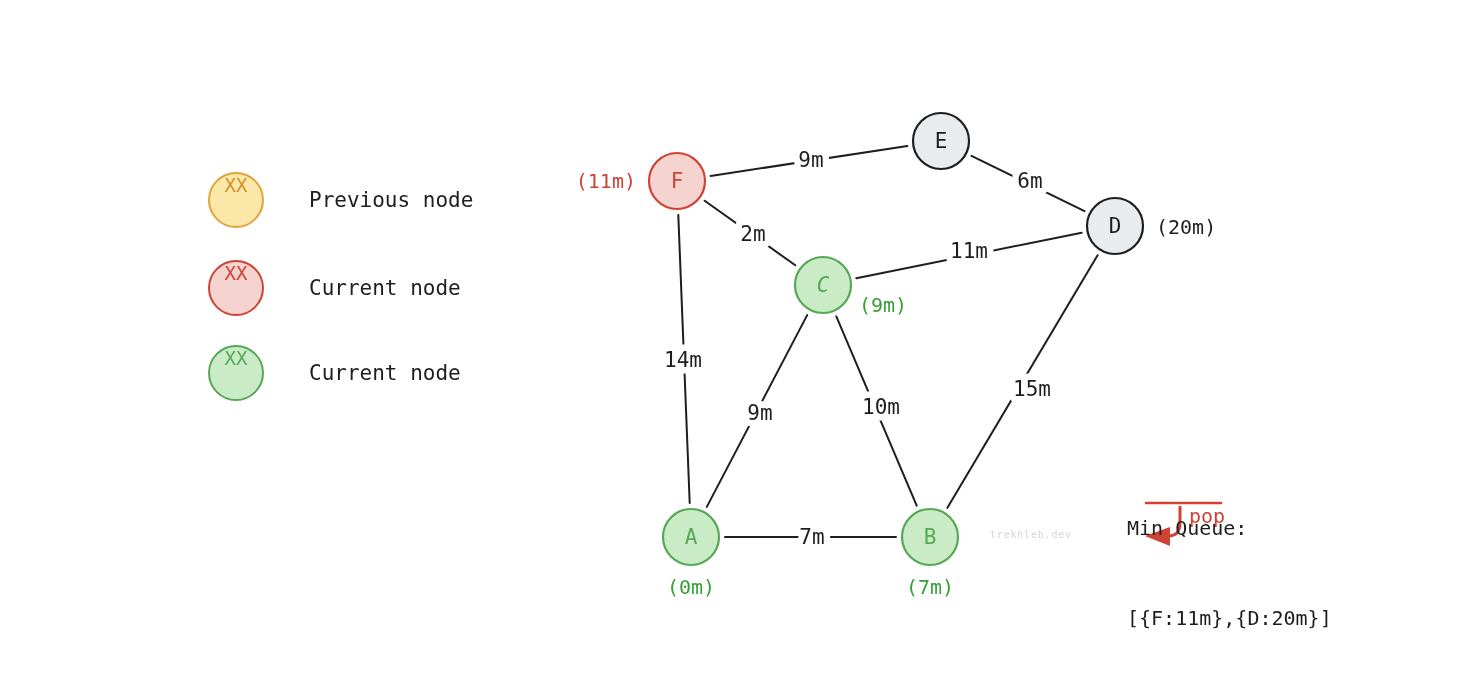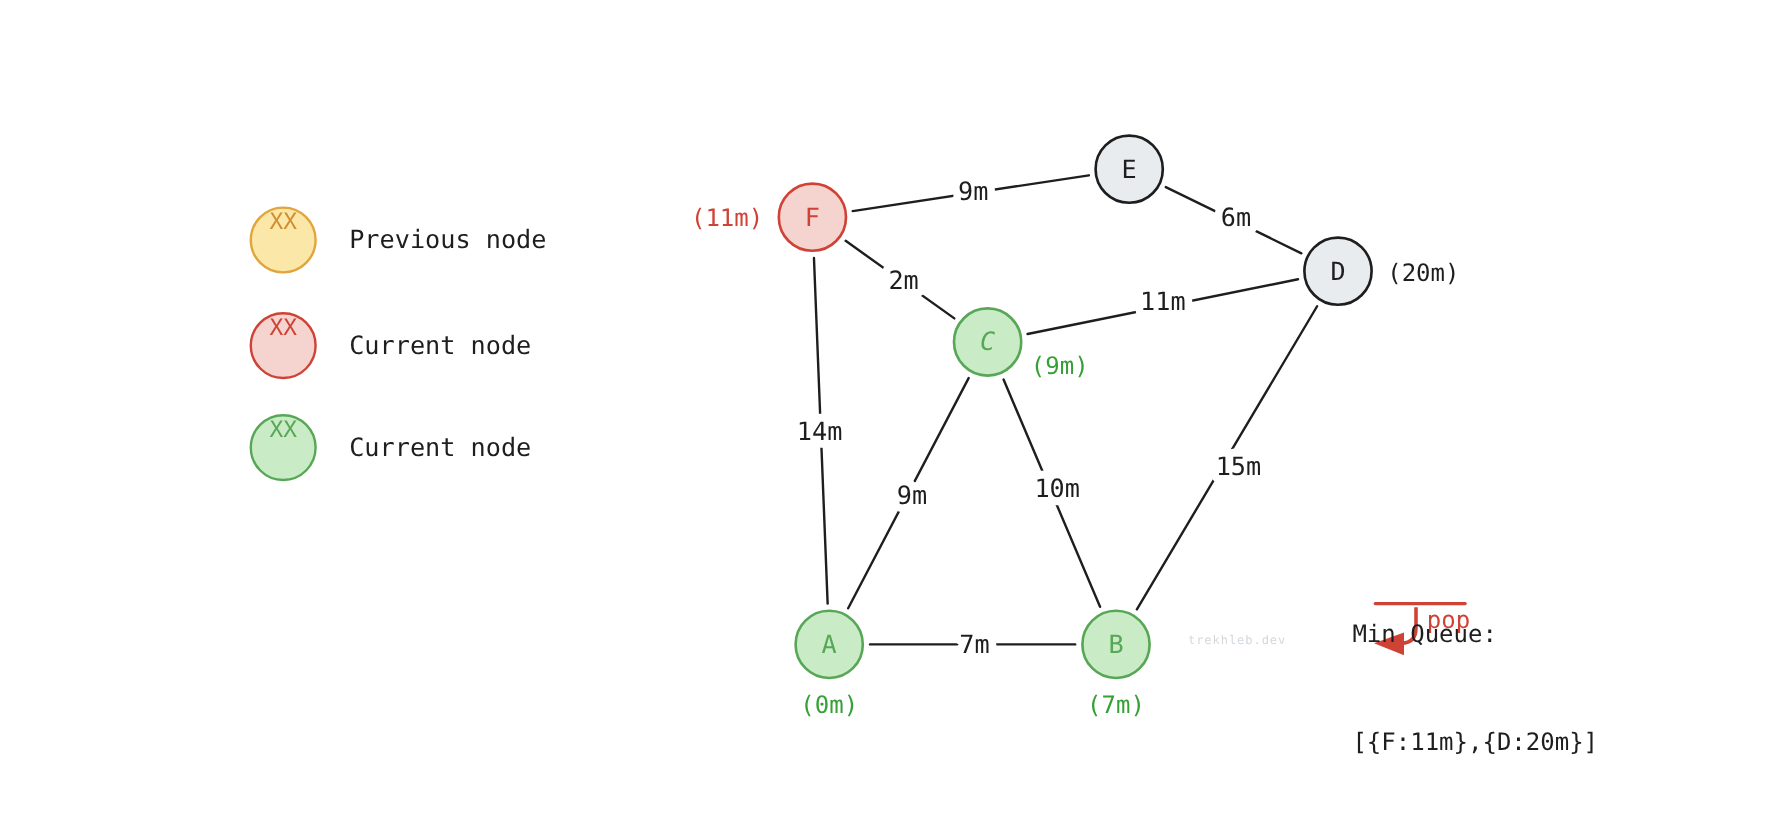--- a/index.html
+++ b/index.html
@@ -28,21 +28,21 @@
     border-radius: 50%;
     border: 2.5px solid;
     display: flex; align-items: flex-start; justify-content: center;
     font-size: 19px;
     flex: 0 0 auto;
   }
   .legend-circle.previous { background: var(--yellow-fill); border-color: var(--yellow); color: var(--yellow-text); }
   .legend-circle.current  { background: var(--red-fill);    border-color: var(--red);    color: var(--red); }
   .legend-circle.visited  { background: var(--green-fill);  border-color: var(--green);  color: var(--green); }
   .legend-label {
-    margin-left: 27px;
+    margin-left: 45px;
     font-size: 21px;
     color: var(--ink);
     white-space: nowrap;
   }
   
   #graph-svg { position: absolute; left: 0; top: 0; }
   #graph-svg text { font-family: "DejaVu Sans Mono", monospace; }
   .edge { stroke: var(--ink); stroke-width: 2; stroke-linecap: round; }
   .edge-label {
     font-size: 21px;

